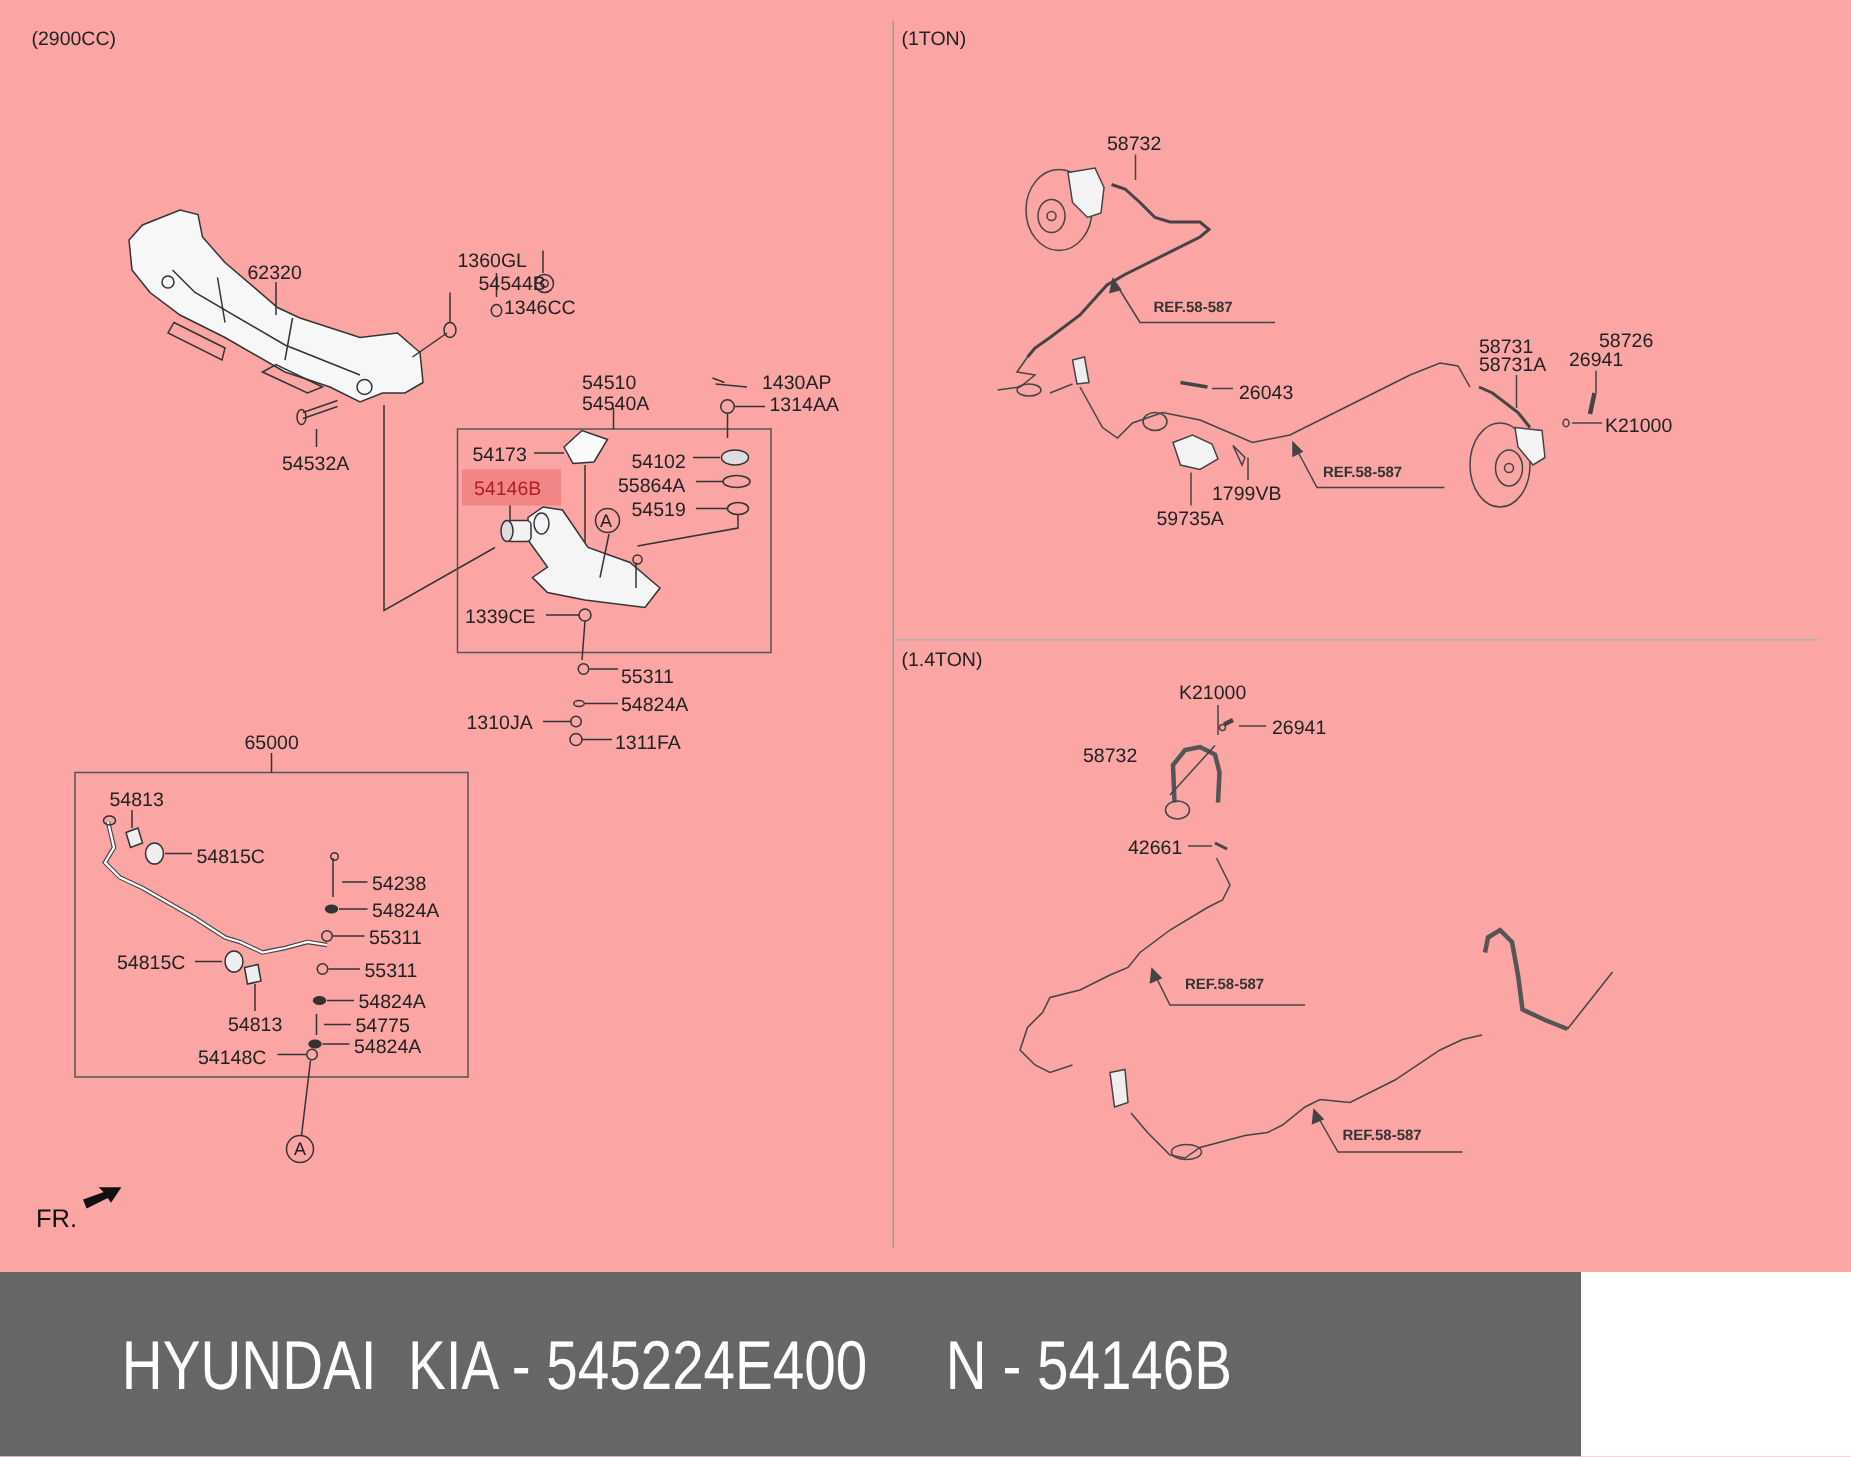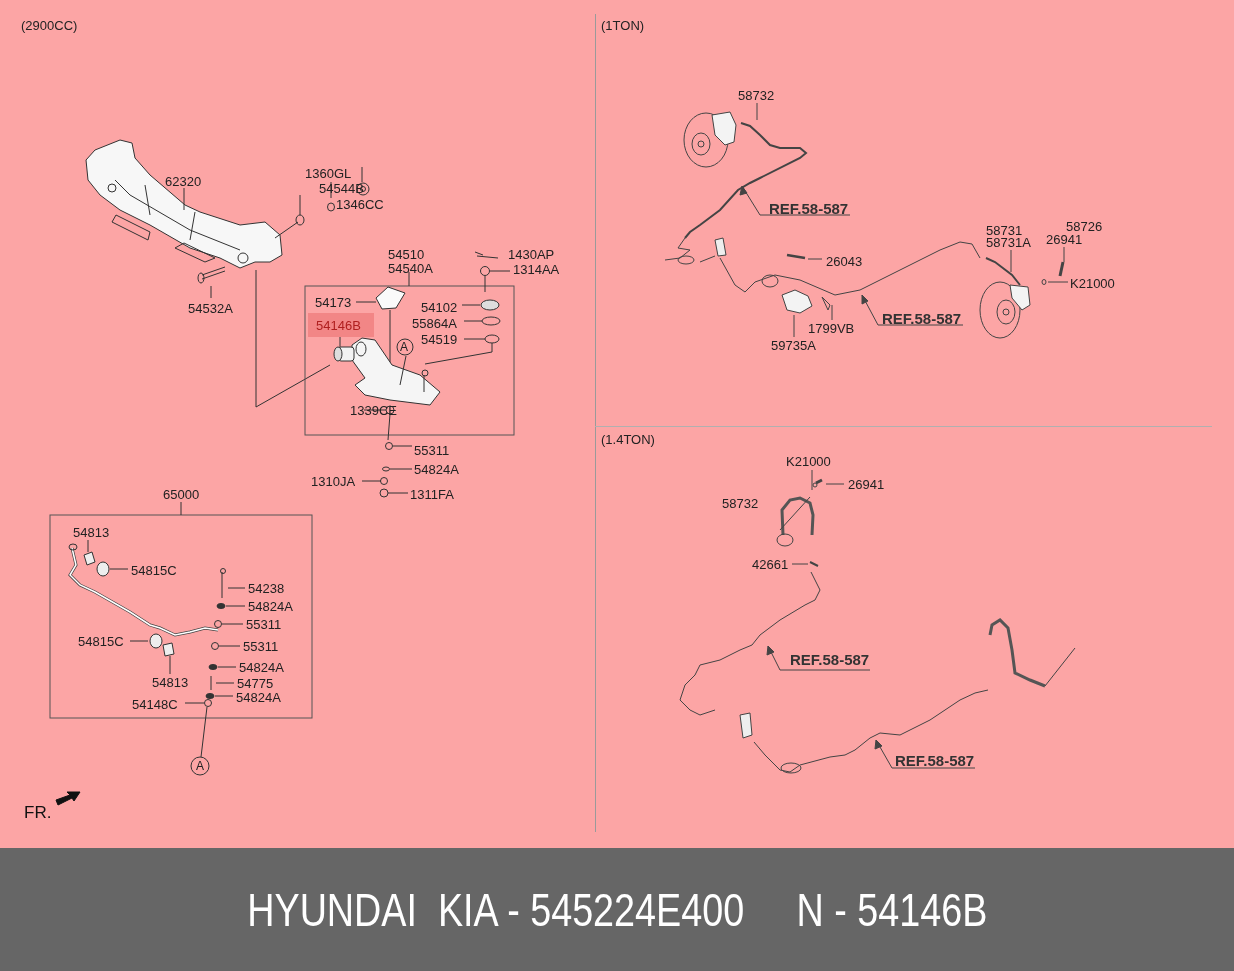--- a/index.html
+++ b/index.html
@@ -1,27 +1,27 @@
 <!DOCTYPE html>
 <html><head>
 <meta charset="utf-8">
 <style>
   html, body { margin:0; padding:0; }
   body { width:1234px; height:971px; position:relative; background:#ffffff; overflow:hidden;
          font-family:"Liberation Sans", sans-serif; color:#222; }
   .canvas { position:absolute; left:0; top:0; width:1234px; height:848px; background:#fca5a5; }
   .lbl { position:absolute; font-size:13px; line-height:14px; white-space:nowrap; color:#222; }
   .sect { position:absolute; font-size:13px; color:#222; }
-  .ref { position:absolute; font-size:15px; font-weight:bold; color:#333; white-space:nowrap; }
+  .ref { position:absolute; font-size:10px; font-weight:bold; color:#333; white-space:nowrap; }
   .hl { position:absolute; background:#f08080; opacity:0.85; }
   .vdiv { position:absolute; left:595px; top:14px; width:1px; height:818px; background:#9a9a9a; }
   .hdiv { position:absolute; left:595px; top:426px; width:617px; height:1px; background:#b0b0b0; }
   svg.draw { position:absolute; left:0; top:0; width:1234px; height:848px; }
-  .footer { position:absolute; left:0; top:848px; width:1234px; height:123px; background:#666666;
-            display:flex; align-items:center; justify-content:center; }
+  .footer { position:absolute; left:0; top:848px; width:1054px; height:123px; background:#666666;
+            display:flex; align-items:center; }
   .footer span { color:#ffffff; font-family:"Liberation Sans", sans-serif; font-size:46px;
                  letter-spacing:0px; transform:scaleX(0.82); white-space:pre; }
   .fr { position:absolute; left:24px; top:803px; font-size:17px; font-weight:normal; color:#111; }
 </style>
 </head>
 <body>
 
 <div class="canvas">
 
   <div class="vdiv"></div>
@@ -218,21 +218,21 @@
   <div class="lbl" style="left:188px;top:302px;">54532A</div>
   <div class="lbl" style="left:388px;top:248px;">54510</div>
   <div class="lbl" style="left:388px;top:262px;">54540A</div>
   <div class="lbl" style="left:508px;top:248px;">1430AP</div>
   <div class="lbl" style="left:513px;top:263px;">1314AA</div>
   <div class="lbl" style="left:315px;top:296px;">54173</div>
   <div class="lbl" style="left:421px;top:301px;">54102</div>
   <div class="lbl" style="left:412px;top:317px;">55864A</div>
   <div class="lbl" style="left:316px;top:319px;color:#b02020;">54146B</div>
   <div class="lbl" style="left:421px;top:333px;">54519</div>
-  <div class="lbl" style="left:310px;top:404px;margin-left:40px;">1339CE</div>
+  <div class="lbl" style="left:310px;top:404px;">1339CE</div>
   <div class="lbl" style="left:414px;top:444px;">55311</div>
   <div class="lbl" style="left:414px;top:463px;">54824A</div>
   <div class="lbl" style="left:311px;top:475px;">1310JA</div>
   <div class="lbl" style="left:410px;top:488px;">1311FA</div>
   <div class="lbl" style="left:163px;top:488px;">65000</div>
   <div class="lbl" style="left:73px;top:526px;">54813</div>
   <div class="lbl" style="left:131px;top:564px;">54815C</div>
   <div class="lbl" style="left:248px;top:582px;">54238</div>
   <div class="lbl" style="left:248px;top:600px;">54824A</div>
   <div class="lbl" style="left:246px;top:618px;">55311</div>

